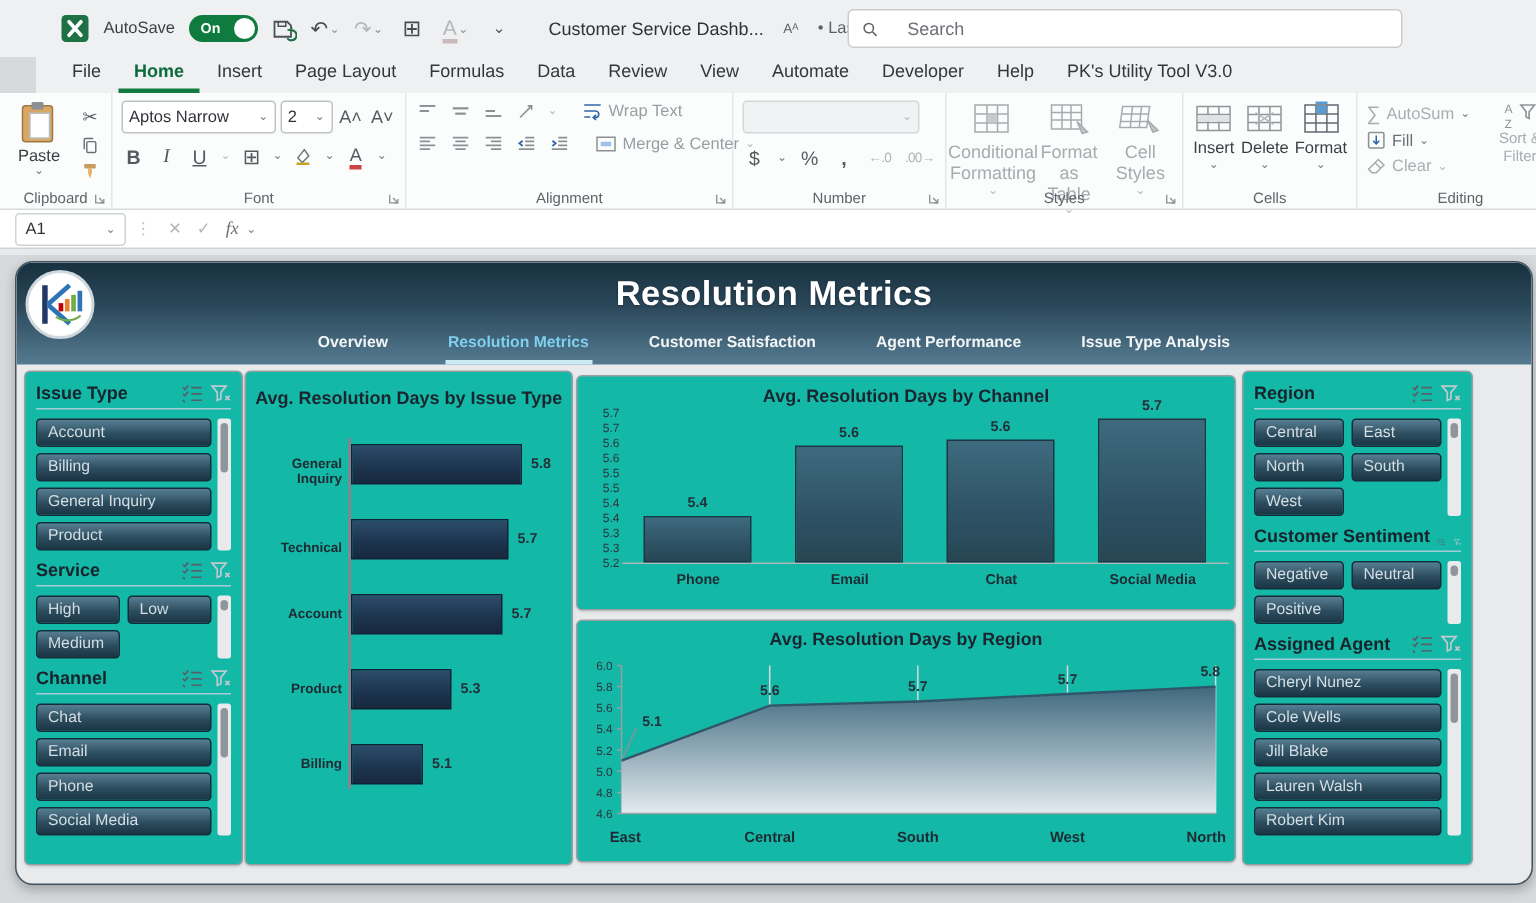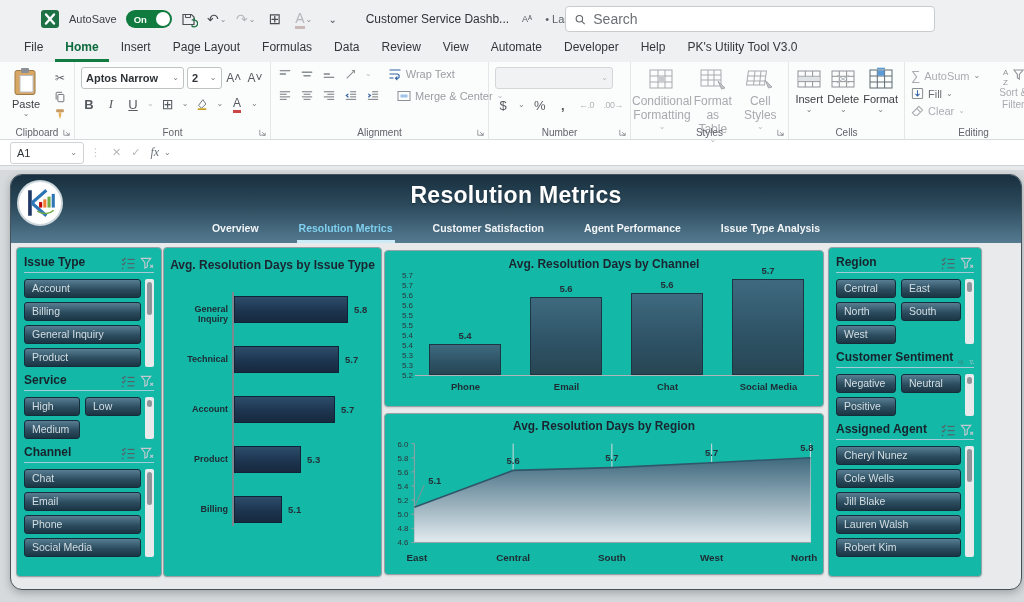--- a/index.html
+++ b/index.html
@@ -16,25 +16,25 @@
   .toggle .on{color:#fff;font-size:9.5px;margin-left:8px;font-weight:bold;}
   .toggle .knob{position:absolute;right:2px;top:2px;width:14px;height:14px;border-radius:50%;background:#fff;}
   .qat{width:20px;height:20px;display:flex;align-items:center;justify-content:center;font-size:14px;color:#494d52;cursor:default;}
   .qat.gray{color:#b4b8bb;}
   .qat .mini{font-size:8px;color:#8d9094;margin-left:1px;}
   .tb-doc{font-size:12px;color:#2f3337;margin-left:14px;}
   .tb-person{font-size:9px;color:#5c6166;margin:0 4px;}
   .tb-mod{font-size:11px;color:#5c6166;}
   .searchbox{position:absolute;left:565px;top:6px;width:370px;height:26px;background:#fff;border:1px solid #c9cccf;border-radius:4px;display:flex;align-items:center;padding:0 8px;gap:7px;}
   .searchbox .icon{width:13px;height:13px;}
-  .searchbox input{border:none;outline:none;font-size:14px;color:#444;width:100%;background:transparent;}
+  .searchbox input{border:none;outline:none;font-size:12px;color:#444;width:100%;background:transparent;margin-left:12px;}
   .searchbox input::placeholder{color:#6c7075;}
 
   
-  .tabrow{height:24px;background:#eef0f1;display:flex;align-items:flex-end;padding-left:14px;gap:2px;}
+  .tabrow{height:24px;background:#eef0f1;display:flex;align-items:flex-end;padding-left:14px;gap:2px;margin-left:24px;}
   .rtab{font-size:12px;color:#33373b;padding:3px 10px 5px;border-bottom:3px solid transparent;white-space:nowrap;}
   .rtab.active{color:#0c6b3d;font-weight:bold;border-bottom-color:#107c41;}
 
   
   .ribbon{height:78px;background:#fbfcfc;border-bottom:1px solid #d8dbde;display:flex;position:relative;}
   .rgroup{position:relative;height:100%;border-right:1px solid #e4e6e8;padding:5px 6px 14px;}
   .glabel{position:absolute;bottom:1px;left:0;right:0;text-align:center;font-size:10px;color:#5f646a;}
   .launch{position:absolute;right:3px;bottom:2px;width:9px;height:9px;}
   .rrow{display:flex;align-items:center;gap:3px;}
   .rbtn{display:flex;align-items:center;justify-content:center;color:#565b60;font-size:12px;min-width:16px;height:18px;padding:0 2px;}
@@ -44,21 +44,21 @@
   .ic14{width:14px;height:14px;}
   
   .g-clip{width:97px;display:flex;gap:6px;}
   .paste-big{display:flex;flex-direction:column;align-items:center;width:40px;}
   .paste-big .icon{width:26px;height:30px;}
   .paste-big .cap{font-size:11px;color:#3b3f43;margin-top:1px;}
   .clip-mini{display:flex;flex-direction:column;gap:3px;padding-top:2px;}
   
   .g-font{width:196px;}
   .combo{height:22px;border:1px solid #bfc3c6;border-radius:3px;background:#fff;display:flex;align-items:center;padding:0 4px;font-size:11px;color:#2f3337;gap:4px;}
-  .combo .fill{flex:1;font-weight:bold;}
+  .combo .fill{flex:1;}
   .g-font .r2{margin-top:6px;gap:6px;}
   .bchar{font-weight:bold;font-size:13px;color:#565b60;}
   .ichar{font-style:italic;font-family:"Liberation Serif",serif;font-size:13px;color:#565b60;}
   .uchar{text-decoration:underline;font-size:13px;color:#565b60;}
   
   .g-align{width:218px;}
   .g-align .rrow{gap:6px;}
   .g-align .r2{margin-top:8px;}
   .wraplab{display:flex;align-items:center;gap:4px;margin-left:10px;}
   
@@ -671,21 +671,21 @@
             </div>
           </div>
         </div>
       </div>
     <div class="panel" id="chart-issue">
         <div class="ctitle">Avg. Resolution Days by Issue Type</div>
         <div class="vaxis" style="left: 68px; top: 44px; height: 234px;"></div>
         <div class="hcat" style="top: 56px;">General Inquiry</div>
         <div class="hbar" style="left: 70px; top: 48px; width: 114px; height: 27px;"></div>
         <div class="hval" style="left: 190px; top: 56px;">5.8</div>
-        <div class="hcat" style="top: 106px;">Technical</div>
+        <div class="hcat" style="top: 112px;">Technical</div>
         <div class="hbar" style="left: 70px; top: 98px; width: 105px; height: 27px;"></div>
         <div class="hval" style="left: 181px; top: 106px;">5.7</div>
         <div class="hcat" style="top: 156px;">Account</div>
         <div class="hbar" style="left: 70px; top: 148px; width: 101px; height: 27px;"></div>
         <div class="hval" style="left: 177px; top: 156px;">5.7</div>
         <div class="hcat" style="top: 206px;">Product</div>
         <div class="hbar" style="left: 70px; top: 198px; width: 67px; height: 27px;"></div>
         <div class="hval" style="left: 143px; top: 206px;">5.3</div>
         <div class="hcat" style="top: 256px;">Billing</div>
         <div class="hbar" style="left: 70px; top: 248px; width: 48px; height: 27px;"></div>

